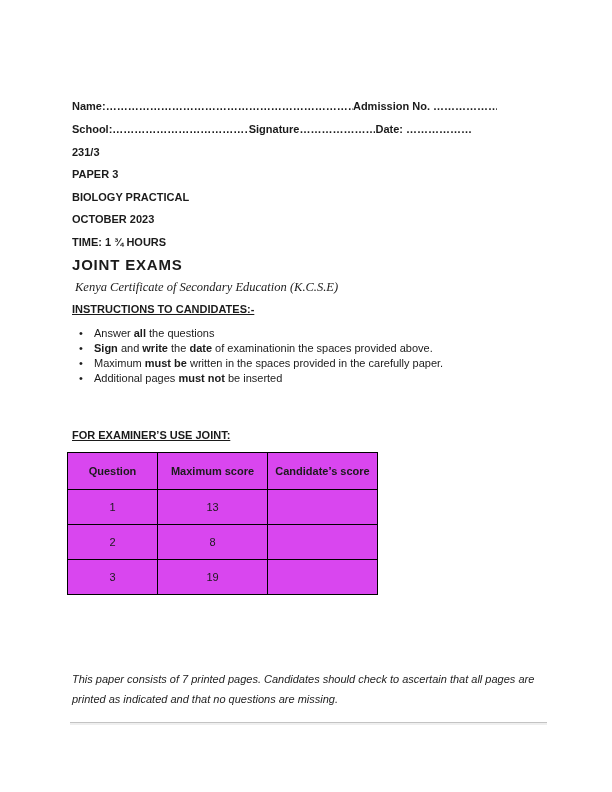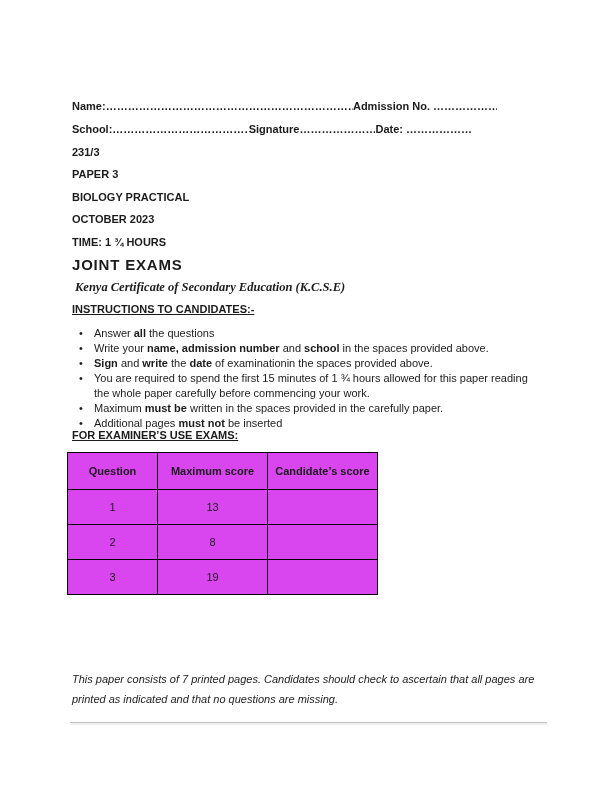--- a/index.html
+++ b/index.html
@@ -11,21 +11,21 @@
   .b { font-weight:700; }
   .fill { display:flex; align-items:baseline; overflow:hidden; }
   .fill span { white-space:pre; flex:0 0 auto; }
   .fill .dots-flex { flex:1 1 auto; overflow:hidden; }
   .fill .dots-adm { flex:0 0 64px; overflow:hidden; }
   .fill .dots-sig { flex:0 0 76px; overflow:hidden; }
   .fill .dots-date { flex:0 0 66px; overflow:hidden; }
   .w-name { width:425px; }
   .w-school { width:400px; }
   .joint { font-size:15px; font-weight:900; letter-spacing:0.8px; line-height:16px; }
-  .cert { font-family:"Liberation Serif", serif; font-style:italic; font-weight:700; font-size:12.5px; }
+  .cert { font-family:"Liberation Serif", serif; font-style:italic; font-weight:400; font-size:12.5px; }
   .uline { text-decoration:underline; }
   .instructions-list { position:absolute; left:72px; top:326px; width:482px; margin:0; padding:0; list-style:none; }
   .instructions-list li { position:relative; font-size:11px; line-height:15px; padding-left:22px; }
   .instructions-list li::before { content:"\2022"; position:absolute; left:7px; top:0; }
   .exam-table { position:absolute; left:67px; top:452px; border-collapse:collapse; }
   .exam-table th, .exam-table td {
     border:1.4px solid #000; font-size:11px; text-align:center; vertical-align:middle;
     padding:0; background:#d946ef;
   }
   .exam-table th { height:36px; font-weight:700; }
@@ -60,28 +60,26 @@
   <div class="line b" style="top:168px">PAPER 3</div>
   <div class="line b" style="top:191px">BIOLOGY PRACTICAL</div>
   <div class="line b" style="top:213px">OCTOBER 2023</div>
   <div class="line b" style="top:236px">TIME: 1 ¾ HOURS</div>
   <div class="line joint" style="top:257px">JOINT EXAMS</div>
   <div class="line cert" style="top:281px; left:75px">Kenya Certificate of Secondary Education (K.C.S.E)</div>
   <div class="line b uline" style="top:303px">INSTRUCTIONS TO CANDIDATES:-</div>
 
   <ul class="instructions-list">
       <li><span>Answer </span><b>all</b><span> the questions</span></li>
-      <li><span>Write your </span><b>name, admission number</b><span> and </span><b>school</b><span> in the spaces provided above.</span></li>
       <li><b>Sign</b><span> and </span><b>write</b><span> the </span><b>date</b><span> of examinationin the spaces provided above.</span></li>
-      <li><span>You are required to spend the first 15 minutes of 1 ¾ hours allowed for this paper reading</span><br><span>the whole paper carefully before commencing your work.</span></li>
       <li><span>Maximum </span><b>must be</b><span> written in the spaces provided in the carefully paper.</span></li>
       <li><span>Additional pages </span><b>must not</b><span> be inserted</span></li>
     </ul>
 
-  <div class="line b uline" style="top:429px">FOR EXAMINER’S USE EXAMS:</div>
+  <div class="line b uline" style="top:429px">FOR EXAMINER’S USE JOINT:</div>
 
   <table class="exam-table">
     <colgroup>
         <col style="width:90px">
         <col style="width:110px">
         <col style="width:110px">
       </colgroup>
     <thead>
         <tr>
           <th>Question</th>

